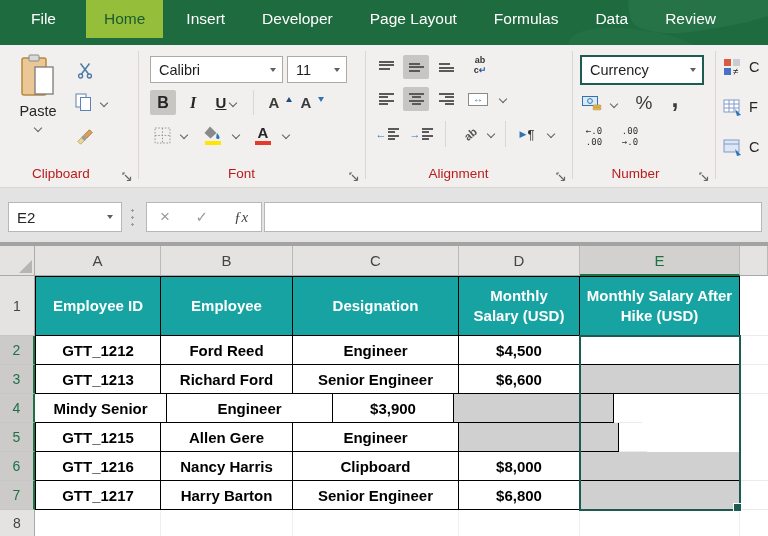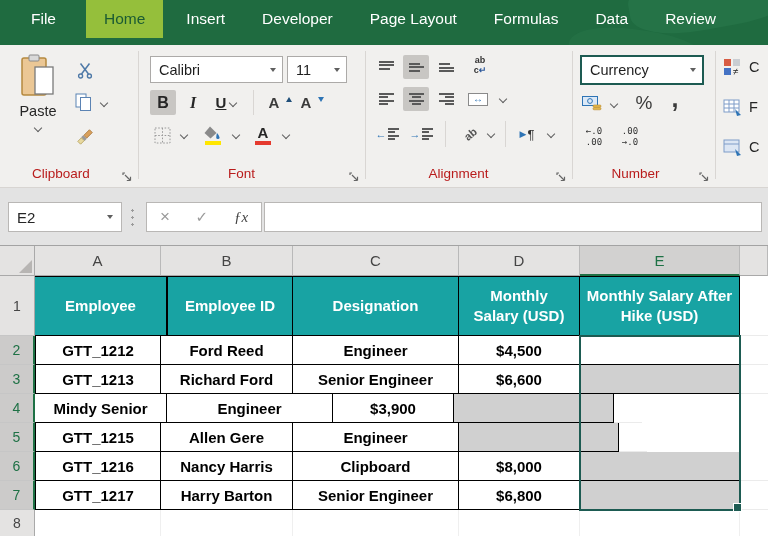--- a/index.html
+++ b/index.html
@@ -67,21 +67,21 @@
   .num-combo{border:2px solid #1D5B52}
   .pct{font-size:19px;color:#3b3b3b}
   .comma{font-size:25px;font-weight:700;color:#3b3b3b;line-height:0;position:relative;top:-5px}
   .decimals{font-family:"DejaVu Sans Mono",monospace;font-size:9px;line-height:1.2;color:#333;text-align:left}
   .decimals span{display:block}
   
   .style-item{position:absolute;display:flex;align-items:center}
   .style-letter{font-size:14.5px;color:#262626;margin-left:6px}
 
   
-  .fbar{position:absolute;left:0;top:188px;width:768px;height:58px;background:#E3E3E3;border-bottom:1px solid #a3a3a3;box-sizing:border-box}
+  .fbar{position:absolute;left:0;top:188px;width:768px;height:58px;background:#E3E3E3;border-bottom:4px solid #a3a3a3;box-sizing:border-box}
   .namebox{position:absolute;left:8px;top:14px;width:114px;height:30px;background:#fff;border:1px solid #B9B7B5;box-sizing:border-box;display:flex;align-items:center;padding:0 8px;font-size:15px;color:#262626}
   .namebox span{flex:1}
   .vdots{position:absolute;left:131px;top:19px;width:3px;height:21px;background-image:radial-gradient(circle,#9a9a9a 1.1px,transparent 1.3px);background-size:3px 7px}
   .fxbox{position:absolute;left:146px;top:14px;width:116px;height:30px;background:#fff;border:1px solid #B9B7B5;box-sizing:border-box;display:flex;align-items:center;justify-content:space-around}
   .fx-x{color:#9a9a9a;font-size:17px}
   .fx-check{color:#9a9a9a;font-size:15px}
   .fx-fx{color:#444;font-size:15px;font-family:"Liberation Serif",serif;font-style:italic}
   .finput{position:absolute;left:264px;top:14px;width:498px;height:30px;background:#fff;border:1px solid #B9B7B5;box-sizing:border-box;font-size:14px;padding:4px 6px;color:#222}
 
   
@@ -426,22 +426,22 @@
       <div class="chdr wA">A</div>
       <div class="chdr wB">B</div>
       <div class="chdr wC">C</div>
       <div class="chdr wD">D</div>
       <div class="chdr wE selcol">E</div>
       <div class="chdr wF"></div>
     </div>
 
     <div class="shrow" style="height:60px">
       <div class="rhdr">1</div>
+      <div class="cell th wA first">Employee ID</div>
       <div class="cell th wB">Employee</div>
-      <div class="cell th wA first">Employee ID</div>
       <div class="cell th wC">Designation</div>
       <div class="cell th wD">Monthly Salary (USD)</div>
       <div class="cell th wE" style="padding:0 6px">Monthly Salary After Hike (USD)</div>
       <div class="fcol"></div>
     </div>
 
     <div class="shrow" style="height:29px">
       <div class="rhdr sel">2</div>
       <div class="cell wA first">GTT_1212</div>
       <div class="cell wB">Ford Reed</div>

